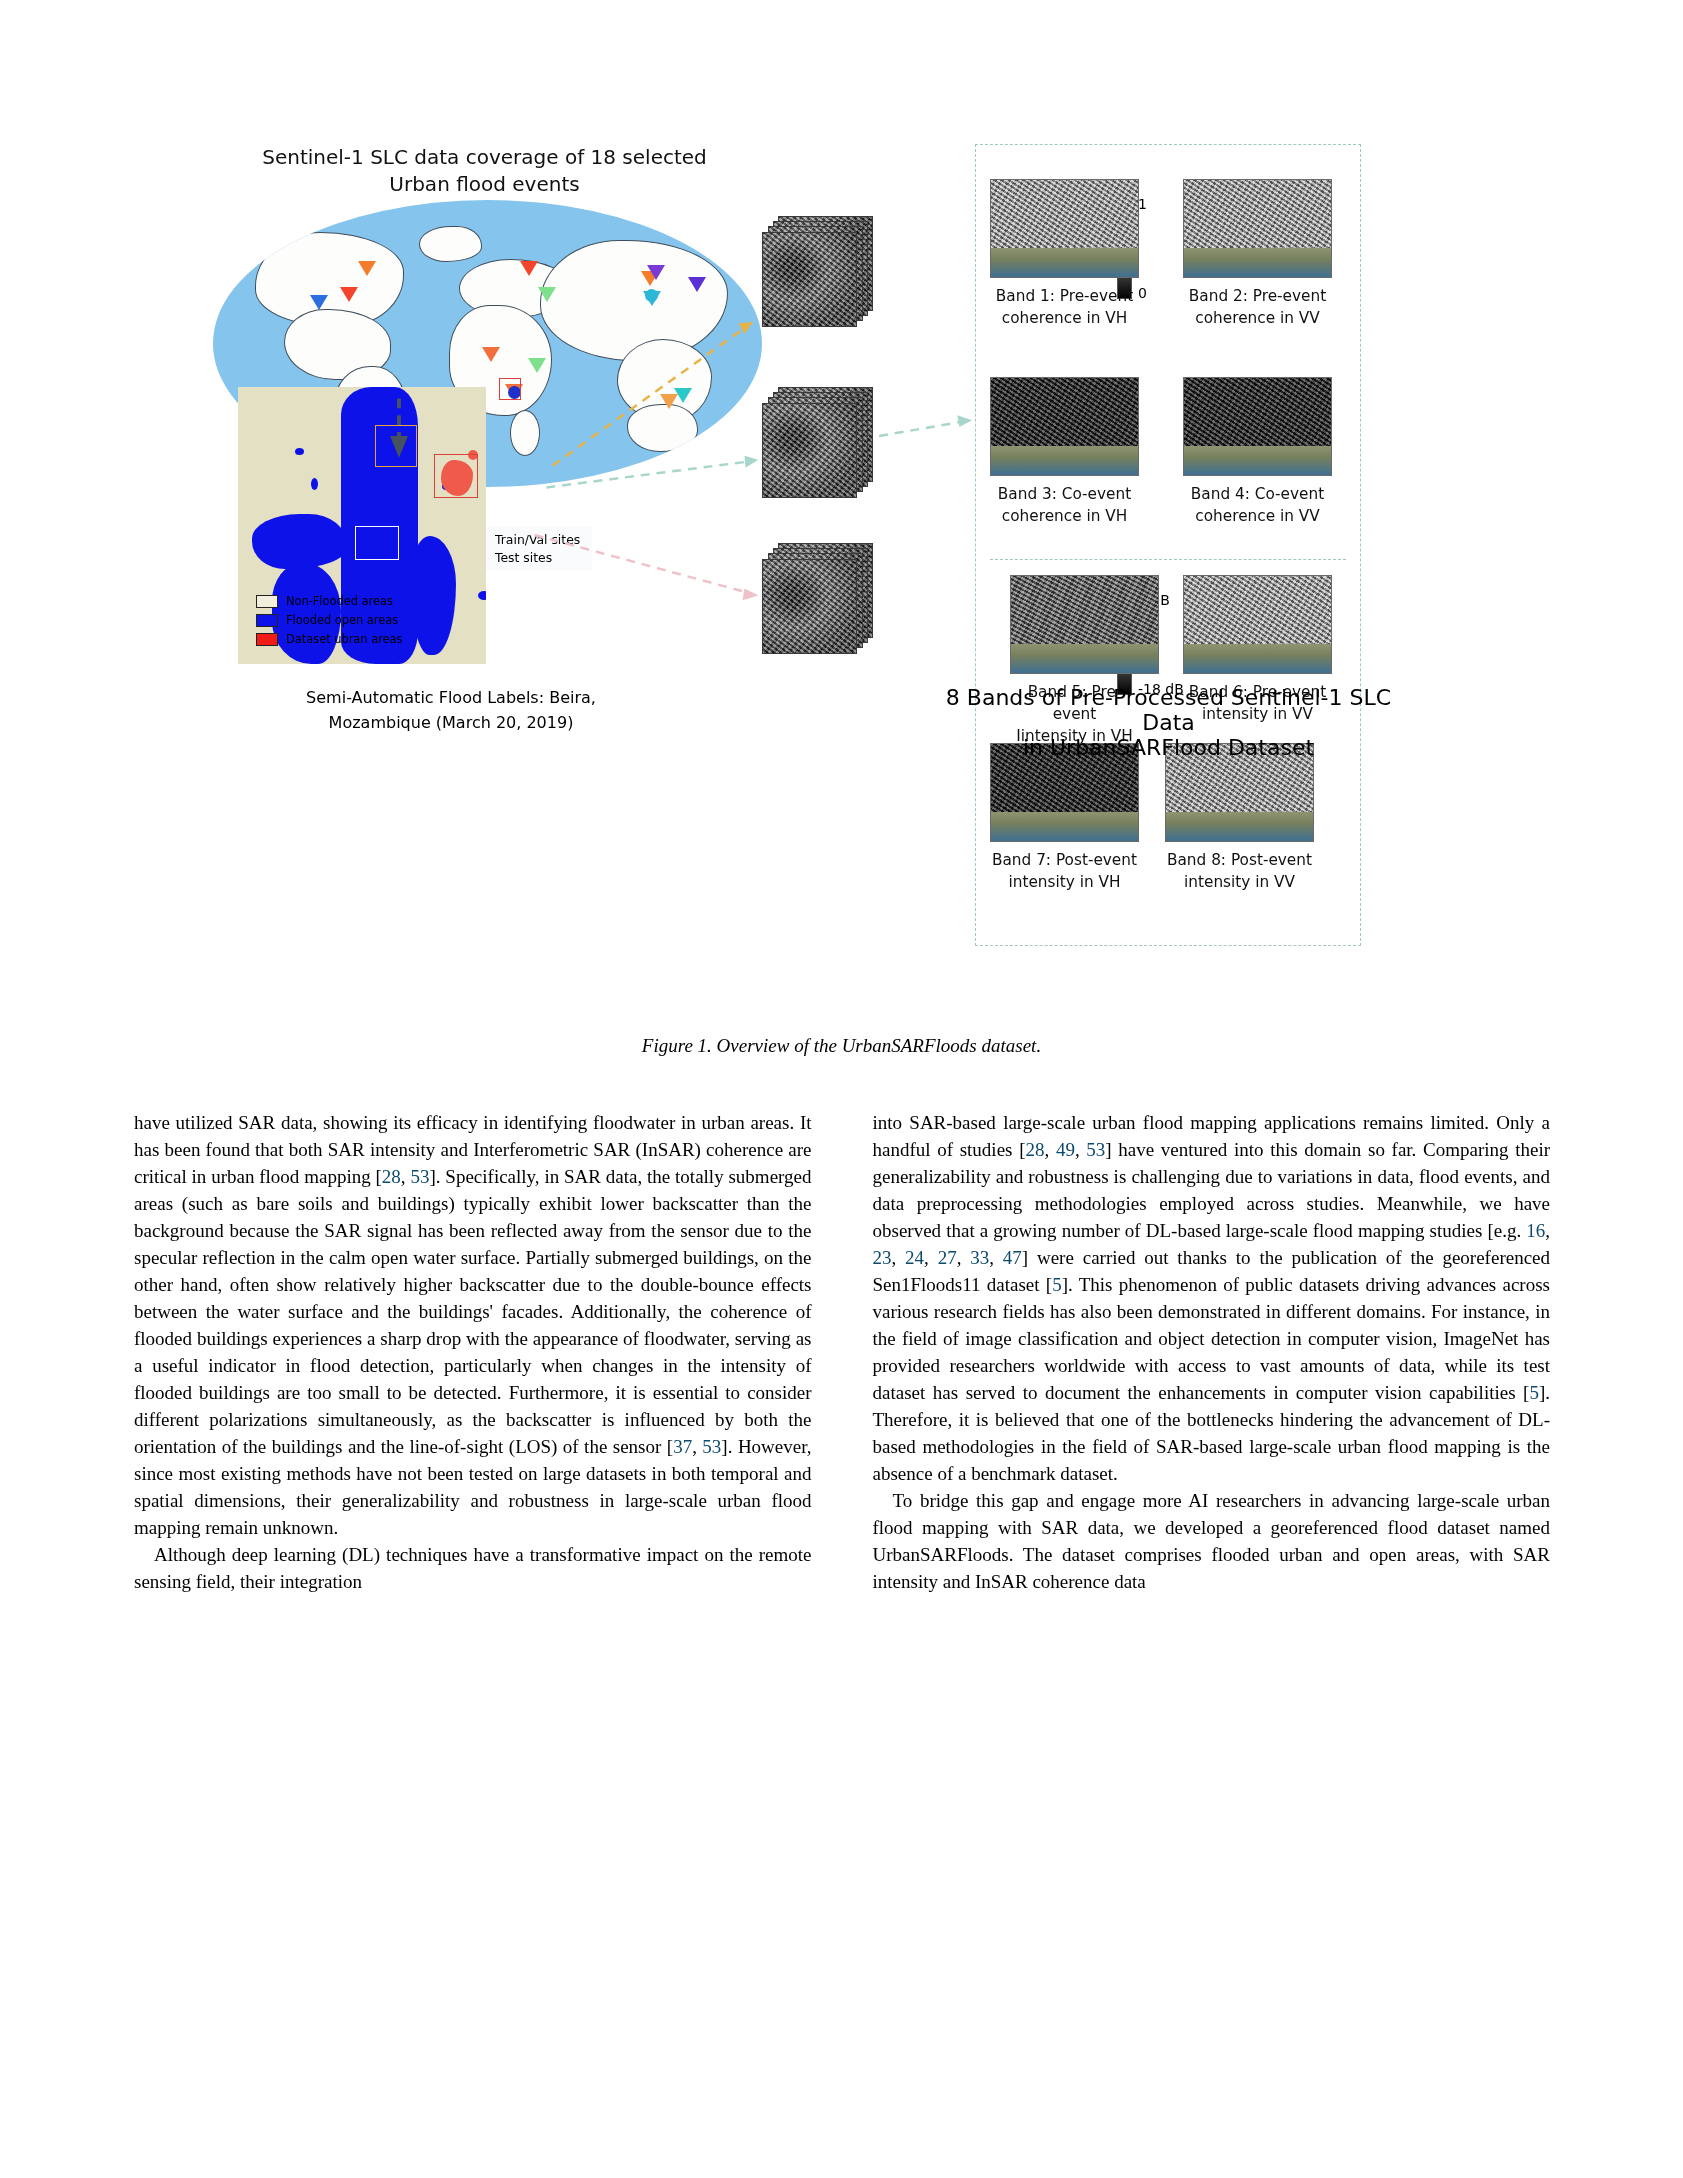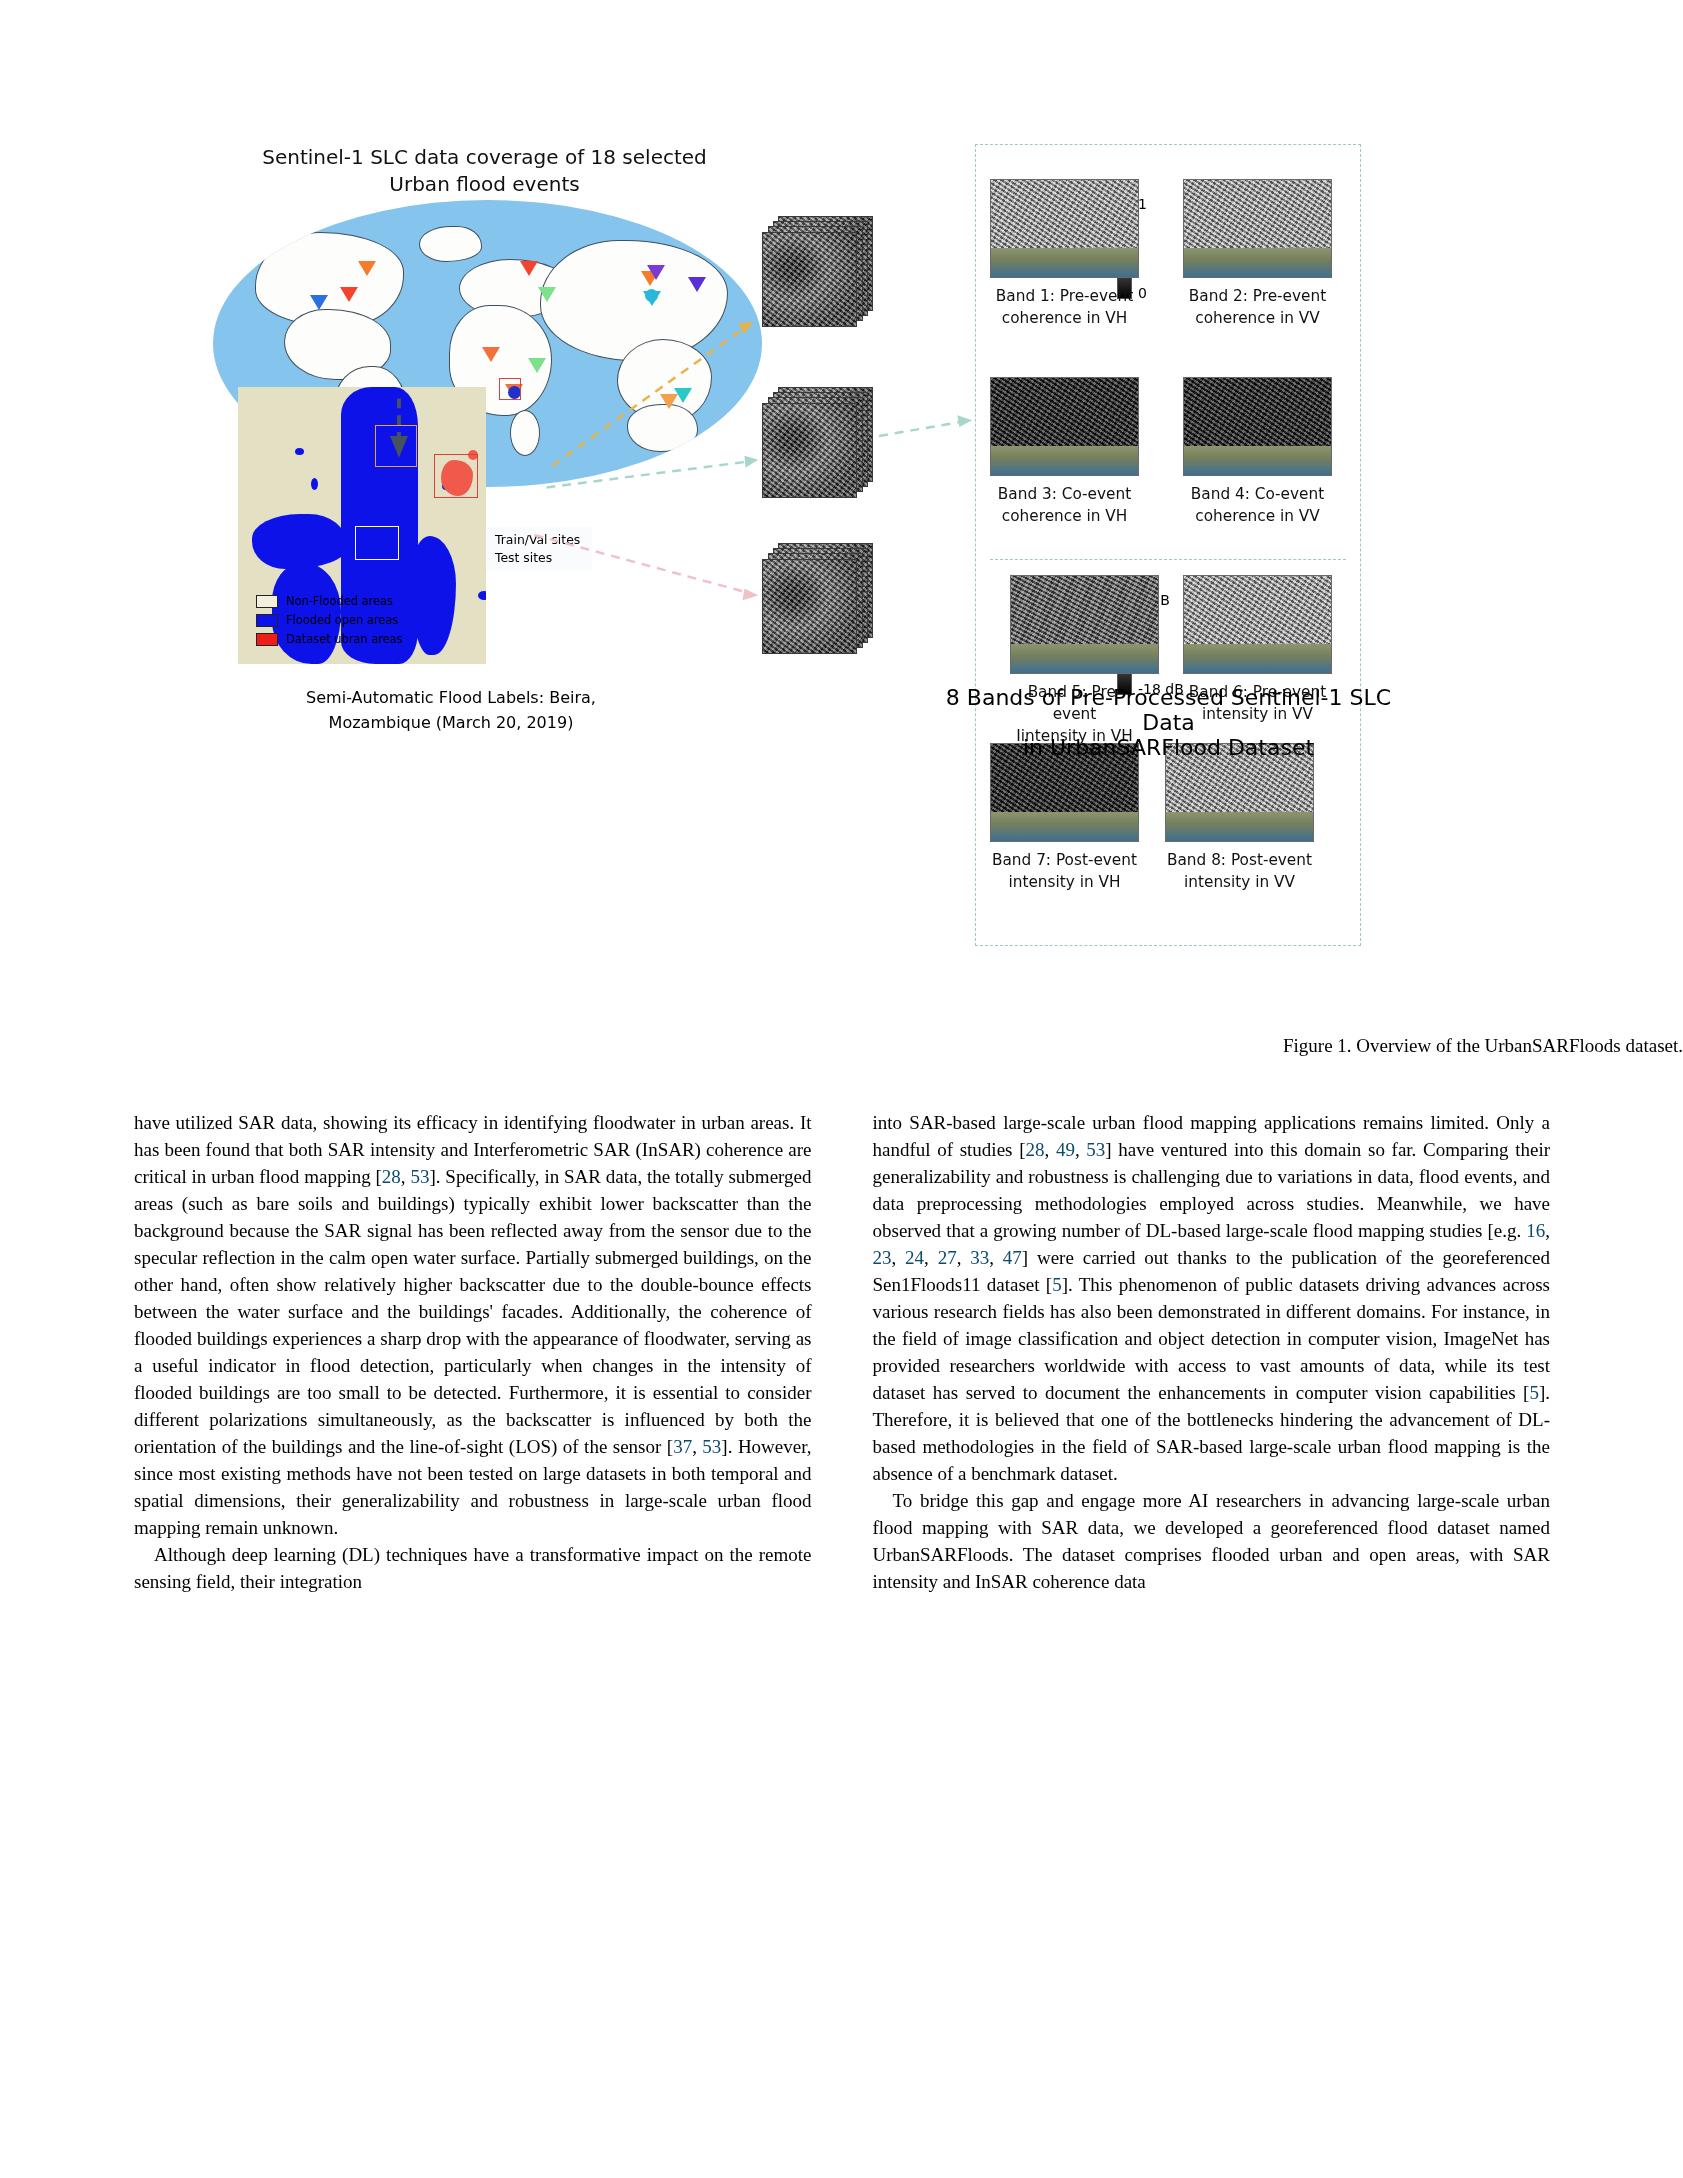--- a/index.html
+++ b/index.html
@@ -130,22 +130,23 @@
     border-top:1.4px dashed #9fc8c0;
   }
 
   .caption-right {
     position:absolute; left:936px; top:546px; width:465px; text-align:center;
     font-family:"DejaVu Sans", sans-serif; font-size:22px; line-height:25px;
   }
 
   
   .fig-caption {
-    position:absolute; left:0; top:1035px; width:1683px; text-align:right;
+    position:absolute; left:0; top:1035px; width:1683px; text-align:center;
     font-size:19px;
+    font-style:italic;
   }
 
   
   .columns {
     position:absolute; left:134px; top:1109px;
     width:1416px; height:950px;
     column-count:2; column-gap:61px;
     font-size:19px; line-height:27px; text-align:justify;
     hyphens:auto;
   }

